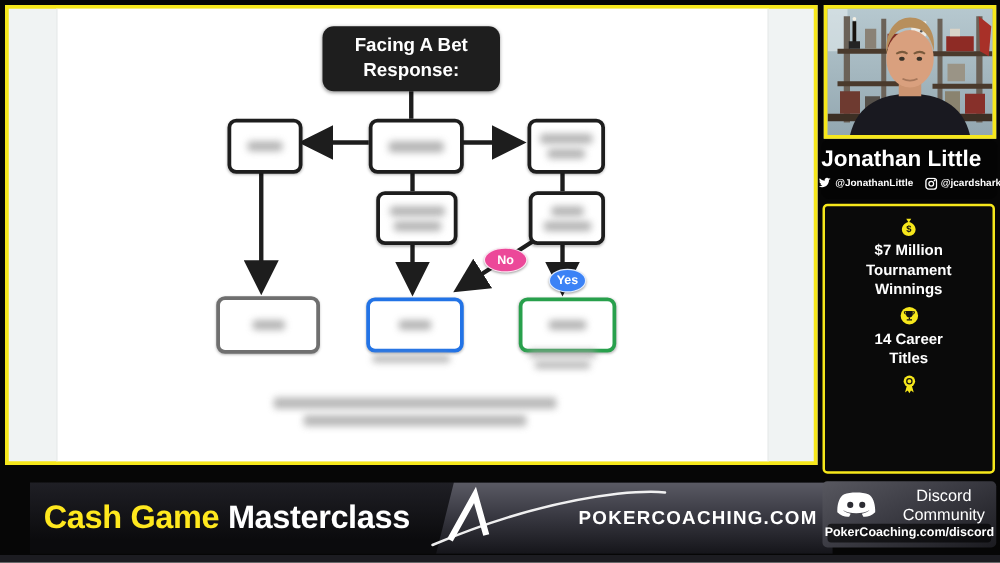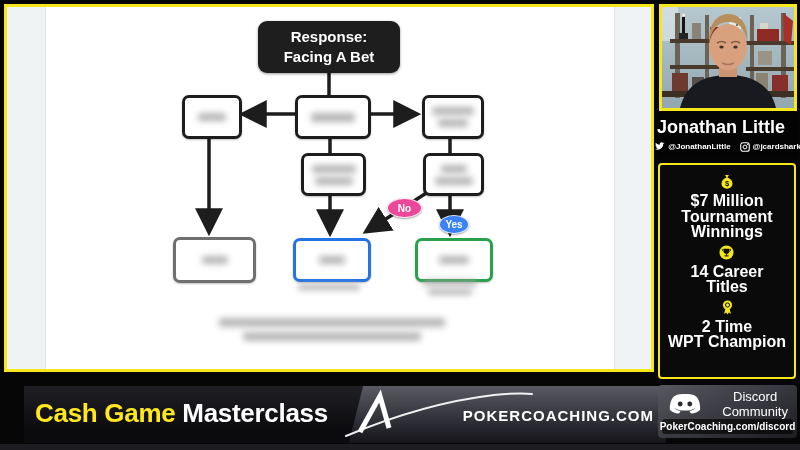--- a/index.html
+++ b/index.html
@@ -52,21 +52,21 @@
   }
   .nameplate .name{font-size:18px;font-weight:bold;margin-top:5px;letter-spacing:0;}
   .handles{display:flex;align-items:center;justify-content:center;gap:9px;margin-top:3px;}
   .handle{display:flex;align-items:center;gap:3px;font-size:8px;font-weight:bold;color:#fff;}
   .achv{
     position:absolute;left:658px;top:163px;width:134px;height:203px;
     border:2px solid #f6e71b;border-radius:4px;background:#0a0a0a;
     display:flex;flex-direction:column;align-items:center;color:#fff;padding-top:9px;
   }
   .achv-item{display:flex;flex-direction:column;align-items:center;margin-bottom:5px;}
-  .achv-item .txt{font-size:16px;font-weight:bold;line-height:15.5px;text-align:center;}
+  .achv-item .txt{font-size:12px;font-weight:bold;line-height:15.5px;text-align:center;}
   .achv-icon{height:16px;margin-bottom:3px;display:flex;align-items:center;justify-content:center;}
   
   .footer{
     position:absolute;left:24px;top:386px;width:642px;height:57px;
     background:linear-gradient(180deg,#1f1f25 0%,#0b0b0d 80%);overflow:hidden;
   }
   .brand-panel{
     position:absolute;right:-20px;top:0;width:330px;height:57px;
     transform:skewX(-14deg);
     background:linear-gradient(180deg,#5a5a64 0%,#3a3a43 45%,#15151a 100%);
@@ -117,22 +117,22 @@
         <line x1="202" y1="126" x2="202" y2="224" marker-end="url(#ah)"></line>
         <line x1="323" y1="126" x2="323" y2="146"></line>
         <line x1="323" y1="183" x2="323" y2="225" marker-end="url(#ah)"></line>
         <line x1="443" y1="126" x2="443" y2="146"></line>
         <line x1="443" y1="183" x2="443" y2="225" marker-end="url(#ah)"></line>
         <line x1="421" y1="185" x2="360" y2="224" marker-end="url(#ah)"></line>
       </g>
     </svg>
 
     <div class="title-box">
+      <span>Facing A Bet</span>
       <span>Response:</span>
-      <span>Facing A Bet</span>
     </div>
 
     <div class="node" style="left:175px;top:88px;width:54px;height:38px;">
       <div class="blob" style="width:28px;height:8px;"></div>
     </div>
     <div class="node" style="left:288px;top:88px;width:70px;height:38px;">
       <div class="blob" style="width:44px;height:9px;"></div>
     </div>
     <div class="node" style="left:415px;top:88px;width:56px;height:38px;">
       <div class="blob" style="width:42px;height:8px;"></div>
@@ -269,24 +269,20 @@
     </div>
   </div>
   <div class="achv-item">
     <div class="achv-icon">
       <svg width="15" height="15" viewBox="0 0 15 15">
         <path fill="#f6e71b" d="M5.6 8.2 L4 14 l2.2-1.6 L7.5 14.6 8.8 12.4 11 14 9.4 8.2 Z"></path>
         <circle cx="7.5" cy="5" r="4.6" fill="#f6e71b"></circle>
         <circle cx="7.5" cy="5" r="2.1" fill="none" stroke="#111" stroke-width="1"></circle>
       </svg>
     </div>
-    <div class="txt">
-      <div>2 Time</div>
-      <div>WPT Champion</div>
-    </div>
   </div>
 </div>
 
 <div class="footer">
   <div class="brand-panel"></div>
   <svg class="swoosh" width="642" height="57" viewBox="0 0 642 57">
     <path d="M322,50 C360,34 410,16 470,9 C490,7 500,7 508,8" stroke="#fff" stroke-width="2" fill="none" stroke-linecap="round" opacity=".92"></path>
     <path d="M336,46 L356,10 L365,42" stroke="#fff" stroke-width="5" fill="none" stroke-linejoin="miter"></path>
   </svg>
   <div class="course">

